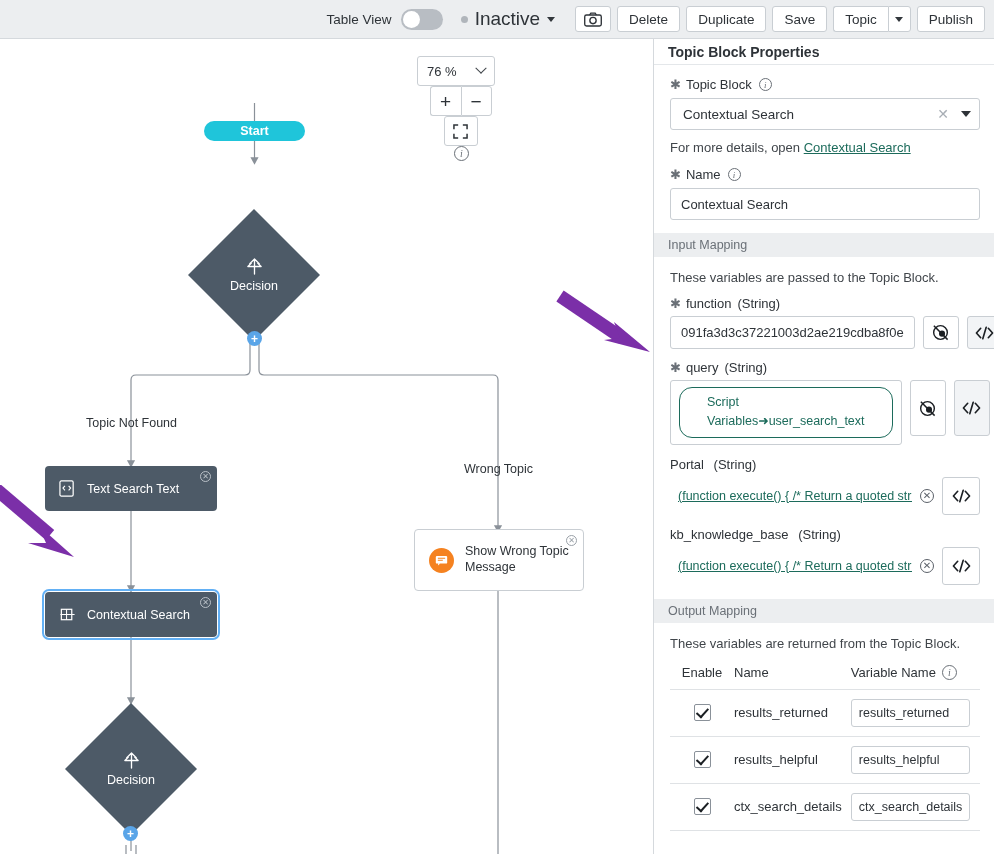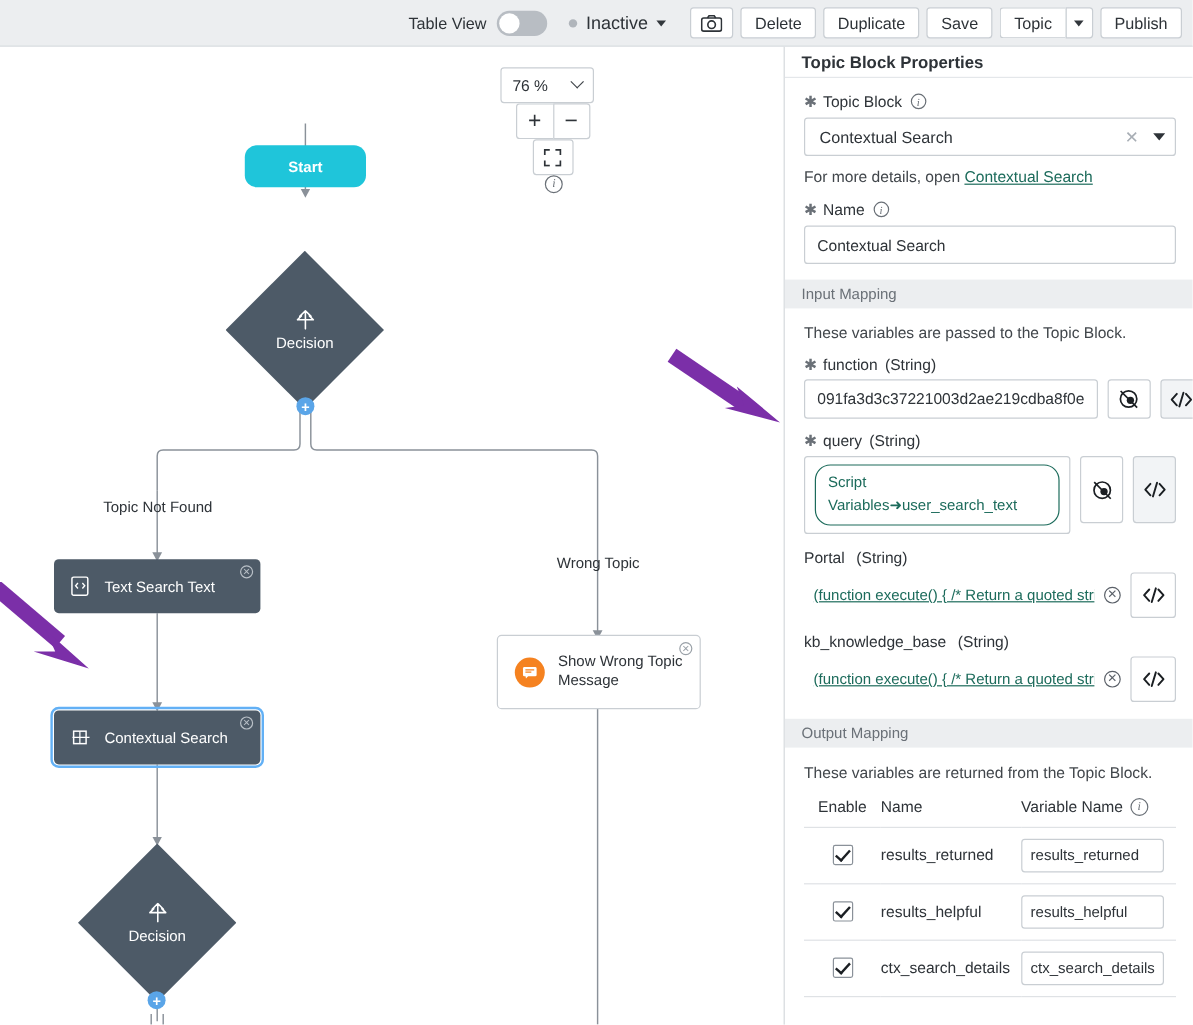--- a/index.html
+++ b/index.html
@@ -25,21 +25,21 @@
     position: relative; cursor: pointer; margin-right: 18px;
   }
   .toggle .knob {
     position: absolute; left: 2px; top: 2px; width: 17px; height: 17px;
     border-radius: 50%; background: #fff;
   }
   .status-wrap { display: flex; align-items: center; margin-right: 14px; cursor: pointer; }
   .status-dot {
     width: 7px; height: 7px; border-radius: 50%; background: #b0b5bb; margin-right: 7px;
   }
-  .status-text { font-size: 15px; color: #2e3338; margin-right: 7px; }
+  .status-text { font-size: 19px; color: #2e3338; margin-right: 7px; }
   .caret-dn {
     width: 0; height: 0; border-left: 4.5px solid transparent;
     border-right: 4.5px solid transparent; border-top: 5.5px solid #32373c;
   }
   .btn {
     height: 26px; background: #ffffff; border: 1px solid #c9ced3; border-radius: 3px;
     font-size: 13.5px; color: #2e3338; padding: 0 11px; margin-left: 6px;
     display: flex; align-items: center; justify-content: center; cursor: pointer;
     font-family: "Liberation Sans", sans-serif; white-space: nowrap;
   }
@@ -88,21 +88,21 @@
     display: flex; align-items: center; justify-content: center;
     font-size: 10px; color: #6a7077; font-style: italic;
     font-family: "Liberation Serif", serif;
   }
   .toolbar-info { margin-left: 11px; cursor: pointer; }
 
   svg.flow { position: absolute; left: 0; top: 0; width: 653px; height: 815px; }
 
   .node { position: absolute; }
   .start-pill {
-    left: 204px; top: 82px; width: 101px; height: 35px; border-radius: 10px;
+    left: 204px; top: 82px; width: 101px; height: 20px; border-radius: 10px;
     background: #1fc5da; color: #fff; font-size: 12.5px; font-weight: bold;
     display: flex; align-items: center; justify-content: center; cursor: pointer;
   }
   .diamond {
     width: 132px; height: 132px; background: #4d5a67; cursor: pointer;
     display: flex; flex-direction: column; align-items: center; justify-content: center;
     clip-path: polygon(50% 0, 100% 50%, 50% 100%, 0 50%);
   }
   .diamond .dlabel { color: #fff; font-size: 12.5px; margin-top: 4px; }
   .plus-badge {
@@ -184,21 +184,21 @@
     background: #ffffff; display: flex; align-items: center; justify-content: center;
     cursor: pointer; flex: 0 0 auto;
   }
   .sq-btn.grayed { background: #f2f4f6; }
   .pill-box {
     flex: 1 1 auto; border: 1px solid #c9ced3; border-radius: 3px; background: #fff;
     min-height: 56px; padding: 6px 8px; cursor: text;
   }
   .var-chip {
     border: 1px solid #1c6b5b; border-radius: 13px; color: #1c6b5b;
-    font-size: 12.5px; padding: 5px 10px; display: inline-block; line-height: 1.55;
+    font-size: 12.5px; padding: 5px 27px; display: inline-block; line-height: 1.55;
   }
   .script-link {
     color: #1c6b5b; text-decoration: underline; font-size: 12.5px;
     white-space: nowrap; overflow: hidden; text-overflow: clip;
     max-width: 238px; display: block; cursor: pointer;
   }
   .clear-circle {
     width: 14px; height: 14px; border-radius: 50%; border: 1.3px solid #5b6169;
     display: flex; align-items: center; justify-content: center; font-size: 10px;
     color: #5b6169; cursor: pointer; flex: 0 0 auto; line-height: 1;

